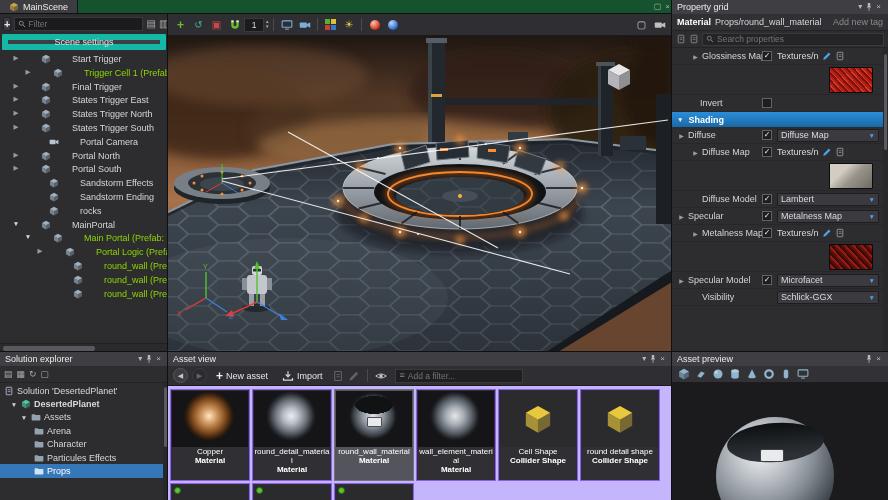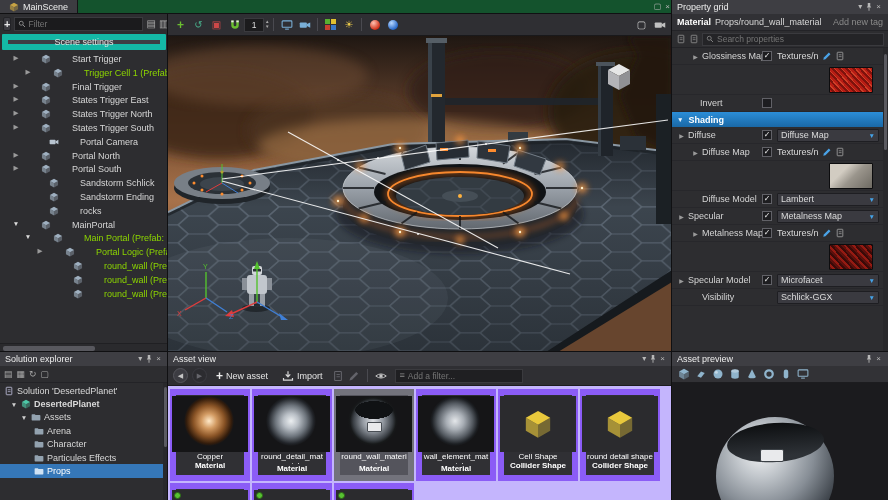--- a/index.html
+++ b/index.html
@@ -114,21 +114,21 @@
   border-bottom:1px solid #1c1c1f}
 .navbtn{width:15px;height:15px;border-radius:50%;background:#3c3c42;border:1px solid #55555c;
   color:#c4c4c4;font-size:7px;display:flex;align-items:center;justify-content:center}
 .navbtn.dim{background:#2c2c30;border-color:#3c3c42;color:#66666c}
 .avbtn{display:flex;align-items:center;gap:3px;height:16px;padding:0 5px;color:#e4e4e4;font-size:9px;border-radius:2px}
 .dimic{color:#63636a}
 .av-filter{width:128px;height:14px;background:#1f1f22;border:1px solid #3a3a3e;display:flex;
   align-items:center;gap:3px;padding:0 4px;color:#8a8a8a;margin-left:4px}
 .av-filter input{flex:1;min-width:0;background:transparent;border:none;color:#cfcfcf;font-size:8.5px}
 .tiles{flex:1;display:flex;flex-wrap:wrap;align-content:flex-start;gap:2px;padding:3px 2px 0;overflow:hidden}
-.tile{width:80px;height:92px;background:#303034;border:6px solid #8b5cf6;display:flex;
+.tile{width:80px;height:92px;background:#303034;border:1px solid #8b5cf6;display:flex;
   flex-direction:column;align-items:center;padding:1px}
 .tile.sel{background:#54545c;border-color:#73737c}
 .thumb{width:76px;height:56px;background:#151517;position:relative;flex:none}
 .thumb .gdot{position:absolute;left:2px;top:2px;width:7px;height:7px;border-radius:50%;
   background:#58c232;border:1px solid #2c6816}
 .thumb.collider{display:flex;align-items:center;justify-content:center;background:#2b2b2e}
 .thumb.collider svg{width:30px;height:30px;color:#e8c83c}
 .mat-copper{background:radial-gradient(circle 25px at 37px 25px,#ffe9c8 0%,#d29a62 30%,#8a5426 62%,#341d0c 90%,#151517 100%)}
 .mat-gray{background:radial-gradient(circle 25px at 37px 25px,#eceff1 0%,#b9bfc6 30%,#6e757d 62%,#23262b 90%,#151517 100%)}
 .mat-roundwall{background:radial-gradient(ellipse 19px 9px at 38px 14px,#101214 98%,rgba(0,0,0,0) 100%),
@@ -315,21 +315,21 @@
           <svg class="ic ei">
             <use href="#i-cube"></use>
           </svg>
           <span class="lbl">Portal South</span>
         </div>
       <div class="trow" style="--i:20px">
           <span class="arr"></span>
           <svg class="ic ei">
             <use href="#i-cube"></use>
           </svg>
-          <span class="lbl">Sandstorm Schlick</span>
+          <span class="lbl">Sandstorm Effects</span>
         </div>
       <div class="trow" style="--i:20px">
           <span class="arr"></span>
           <svg class="ic ei">
             <use href="#i-cube"></use>
           </svg>
           <span class="lbl">Sandstorm Ending</span>
         </div>
       <div class="trow" style="--i:20px">
           <span class="arr"></span>

